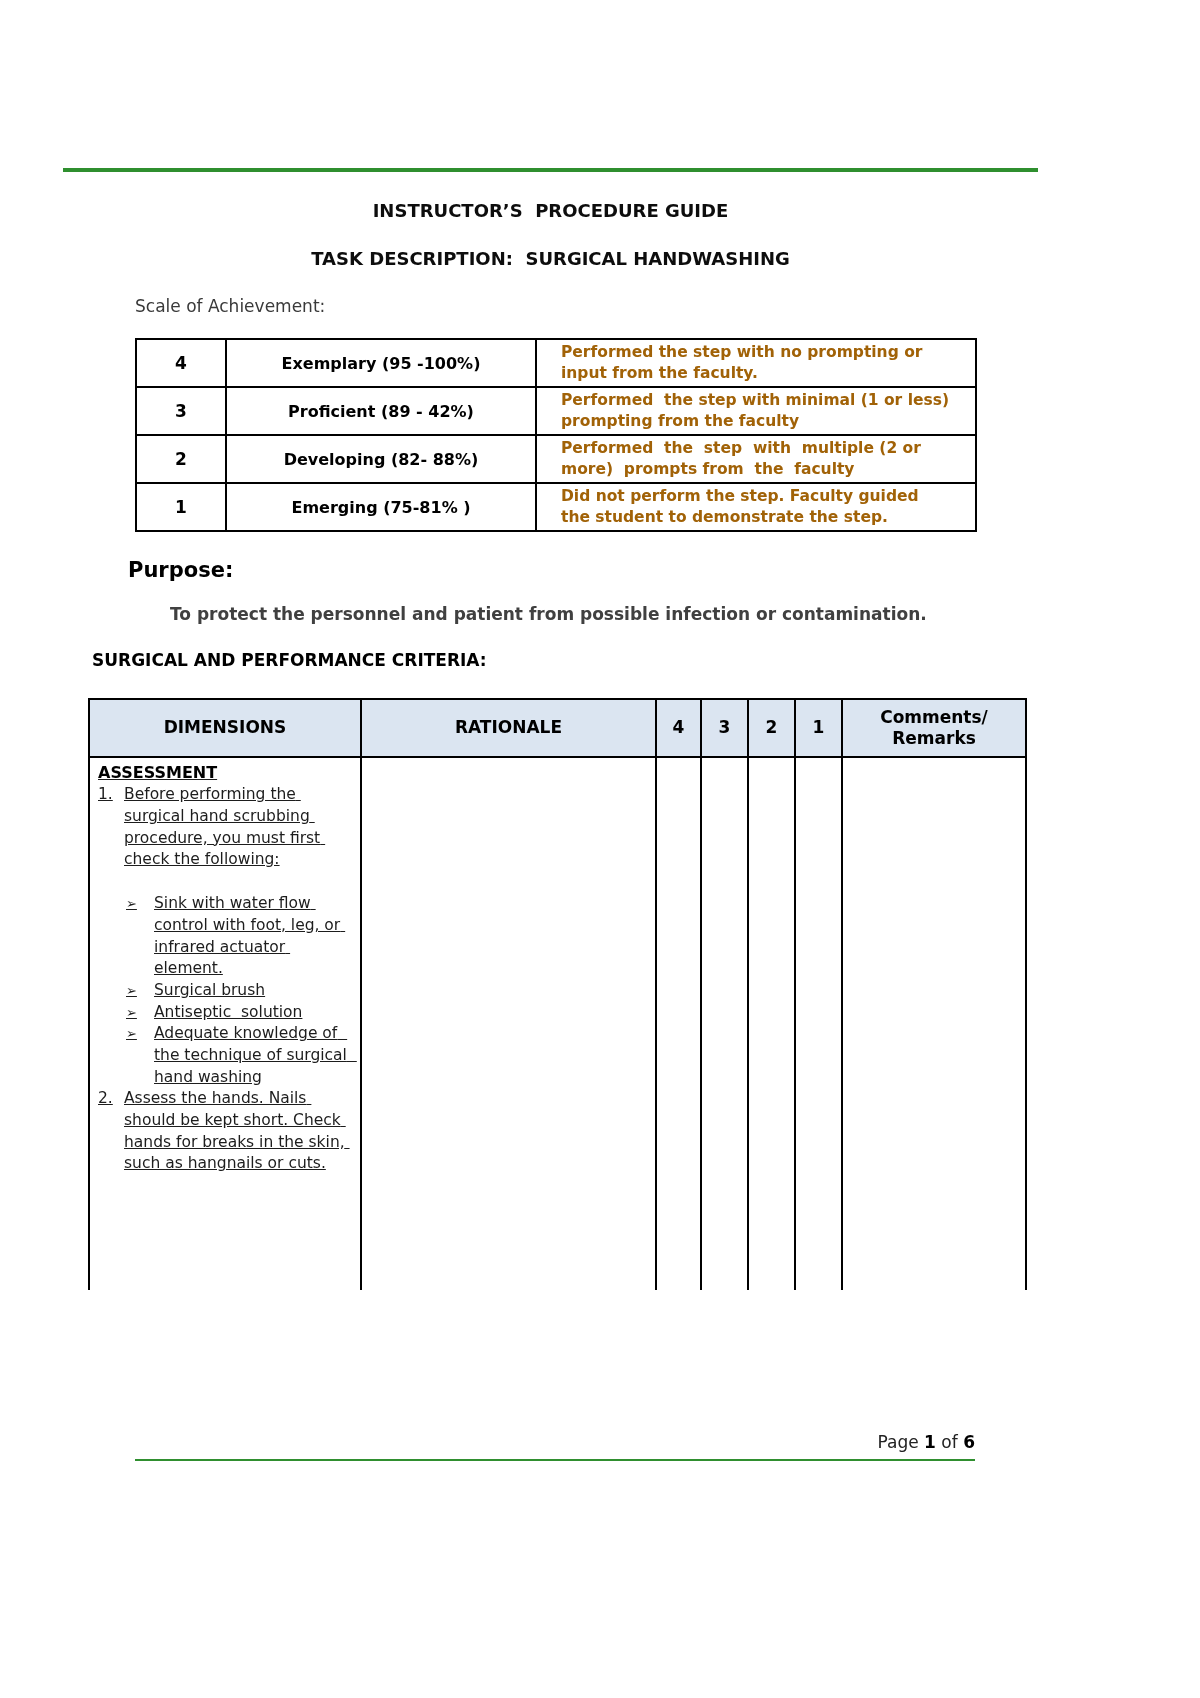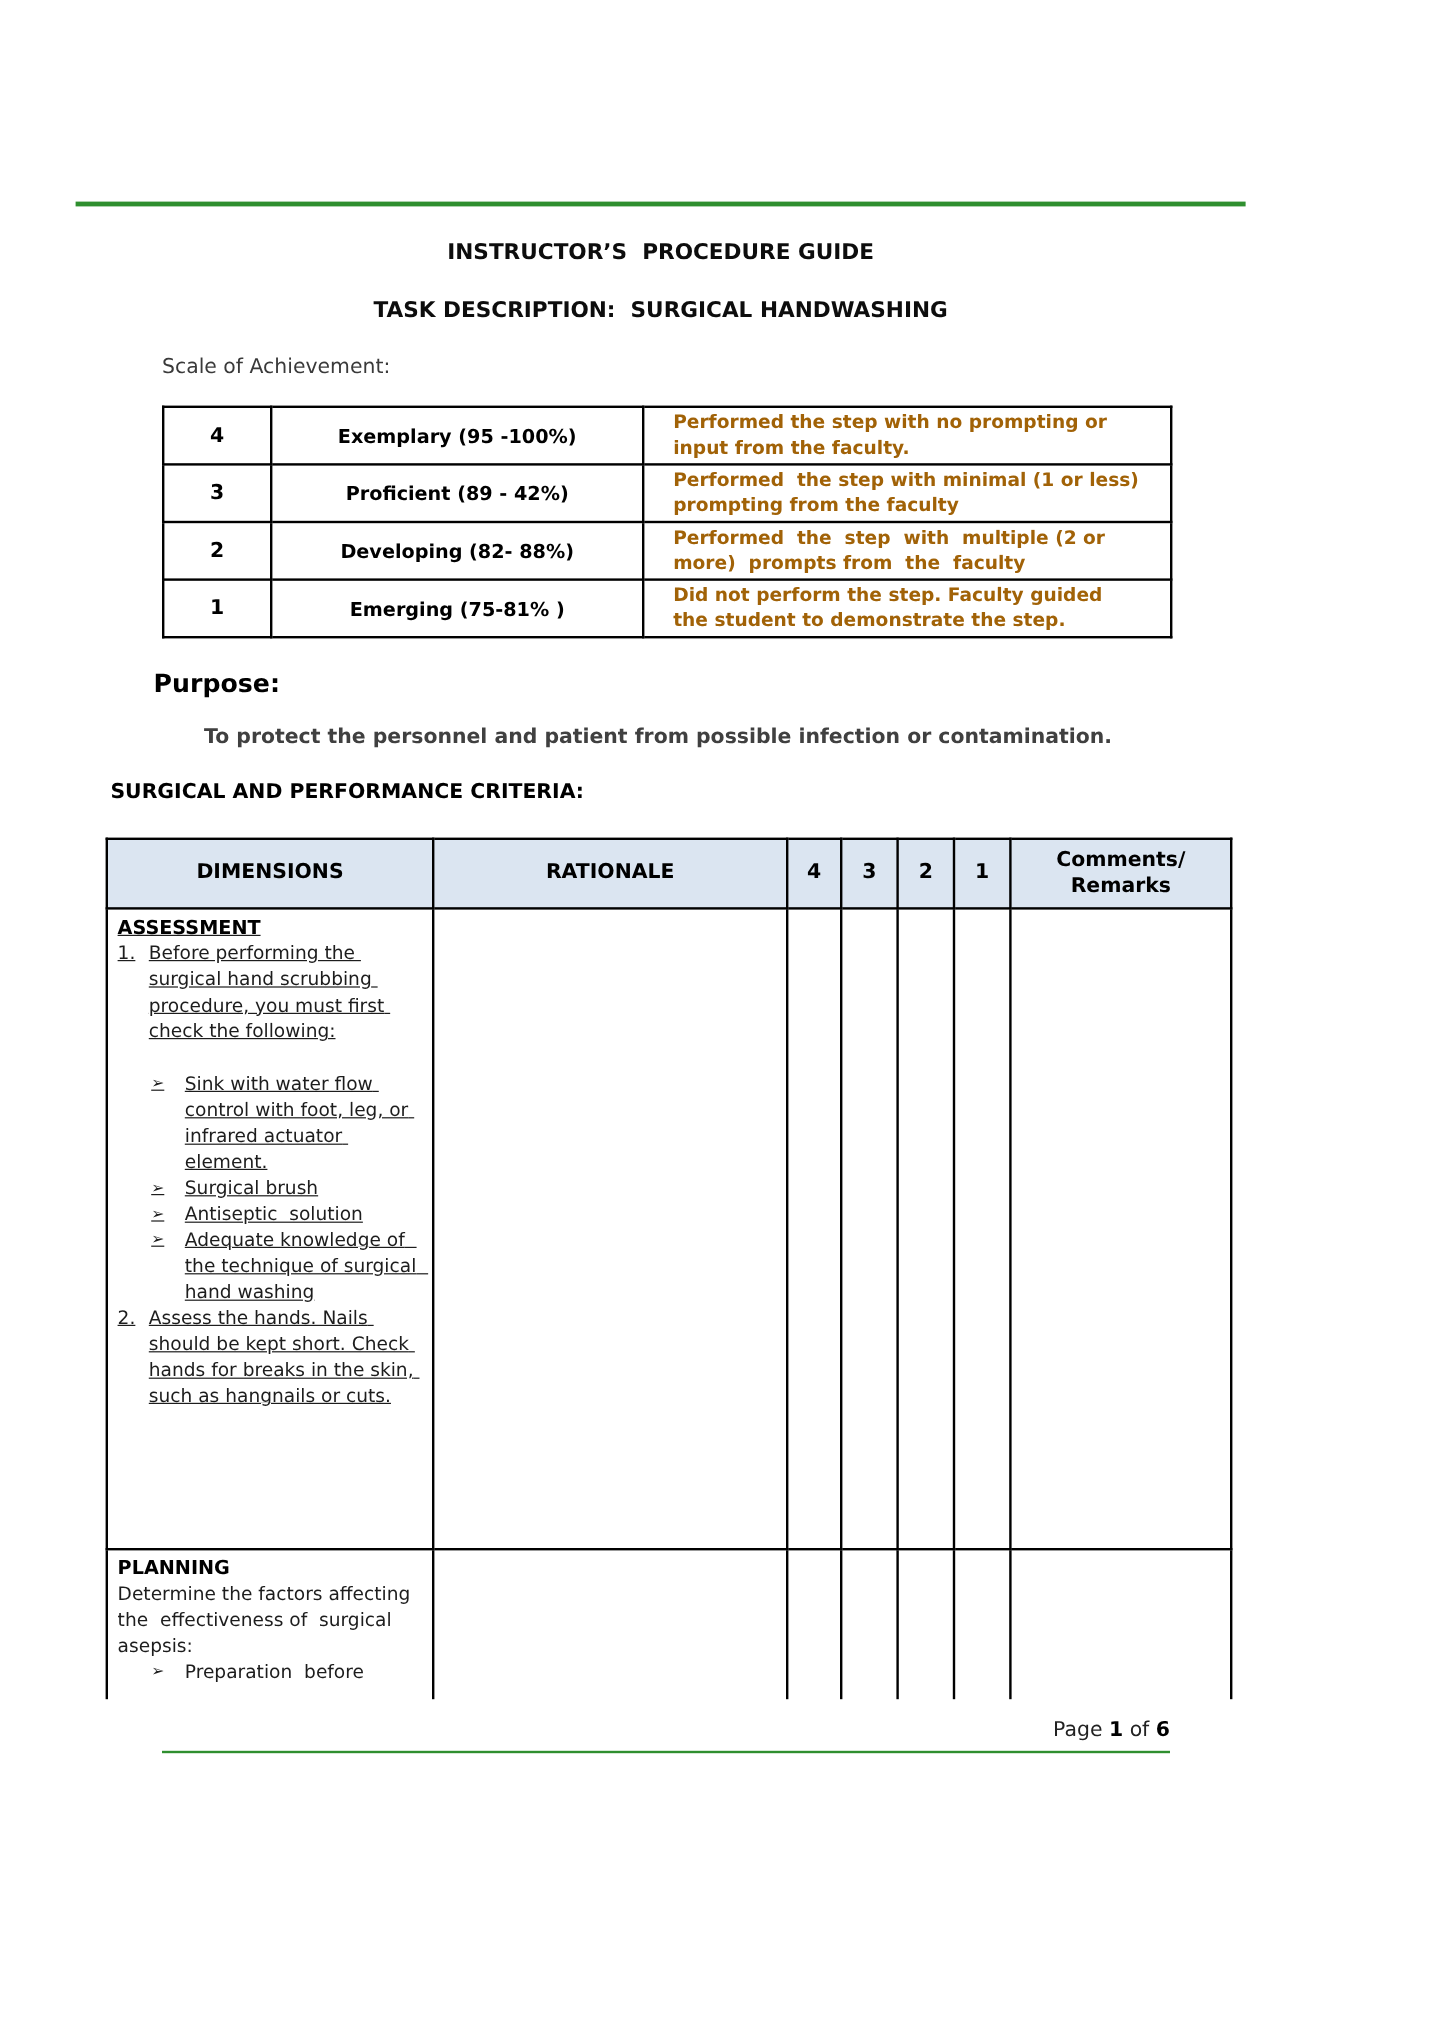--- a/index.html
+++ b/index.html
@@ -161,38 +161,20 @@
             </div>
           </div>
         </td>
         <td></td>
         <td></td>
         <td></td>
         <td></td>
         <td></td>
         <td></td>
       </tr>
-      <tr>
-        <td>
-          <div class="dim-inner short">
-            <div class="dim-heading">PLANNING</div>
-            <div class="itext">Determine the factors affecting the  effectiveness of  surgical  asepsis:</div>
-            <div class="bullet-item">
-              <span class="bmark">➢</span>
-              <span class="itext">Preparation  before</span>
-            </div>
-          </div>
-        </td>
-        <td></td>
-        <td></td>
-        <td></td>
-        <td></td>
-        <td></td>
-        <td></td>
-      </tr>
     </tbody>
   </table>
 
   <div class="footer">
     <span>Page</span>
     <b>1</b>
     <span>of</span>
     <b>6</b>
   </div>
   <div class="footer-rule"></div>

